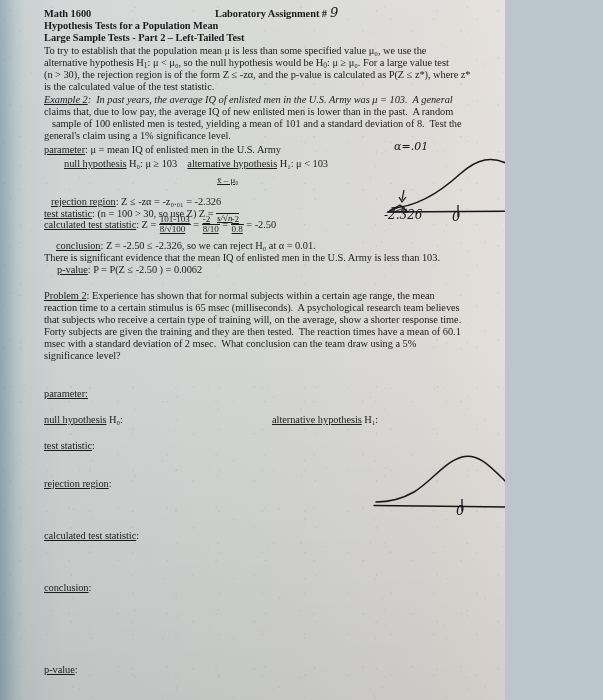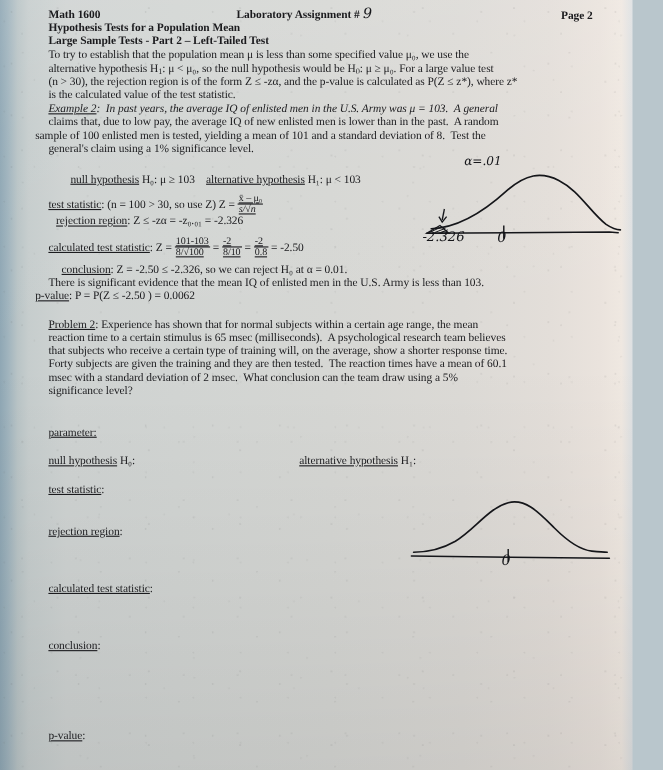--- a/index.html
+++ b/index.html
@@ -2,21 +2,21 @@
 <html><head>
 <meta charset="utf-8">
 <style>
   html,body{margin:0;padding:0;}
   body{
     width:603px;height:700px;overflow:hidden;
     background:#b9c6cc;
     font-family:"Liberation Serif", serif;
   }
   #page{
-    position:absolute;left:0;top:0;width:575px;height:700px;
+    position:absolute;left:0;top:0;width:505px;height:700px;
     overflow:hidden;
   }
   
   .sheet{
     position:absolute;left:0;top:0;width:603px;height:700px;
     background:
       linear-gradient(90deg,
         #8fa7b4 0px,
         #9fb3bd 7px,
         #b9c4c6 16px,
@@ -62,21 +62,21 @@
   .ln{
     position:absolute;
     font-size:10.4px;
     line-height:11.6px;
     white-space:pre;
     letter-spacing:-0.05px;
   }
   .bold{font-weight:bold;}
   .u{text-decoration:underline;text-underline-offset:1px;}
   .sub{font-size:7.6px;vertical-align:-2px;}
-  .it{font-style:italic;}
+  .it{font-style:italic;margin-top:28px;}
   
   .frac{
     display:inline-block;text-align:left;vertical-align:-4px;
     line-height:9px;font-size:9.1px;text-decoration:underline;
   }
   .frac .num{display:block;padding:0 1px;}
   .frac .den{display:block;border-top:1px solid #1b1b1e;padding:0 1px;}
   
   .hw{
     position:absolute;
@@ -106,49 +106,50 @@
     <div class="ln bold" style="left:44px;top:20px;">Hypothesis Tests for a Population Mean</div>
     <div class="ln bold" style="left:44px;top:32px;">Large Sample Tests - Part 2 – Left-Tailed Test</div>
 
     <div class="ln" style="left:44px;top:45px;">To try to establish that the population mean μ is less than some specified value μ₀, we use the</div>
     <div class="ln" style="left:44px;top:57px;"><span>alternative hypothesis H</span><span class="sub">1</span><span>: μ &lt; μ₀, so the null hypothesis would be H</span><span class="sub">0</span><span>: μ ≥ μ₀. For a large value test</span></div>
     <div class="ln" style="left:44px;top:69px;">(n &gt; 30), the rejection region is of the form Z ≤ -zα, and the p-value is calculated as P(Z ≤ z*), where z*</div>
     <div class="ln" style="left:44px;top:81px;">is the calculated value of the test statistic.</div>
 
     <div class="ln" style="left:44px;top:94px;font-style:italic;"><span class="u">Example 2</span><span>:  In past years, the average IQ of enlisted men in the U.S. Army was μ = 103.  A general</span></div>
     <div class="ln" style="left:44px;top:106px;">claims that, due to low pay, the average IQ of new enlisted men is lower than in the past.  A random</div>
-    <div class="ln" style="left:32px;top:118px;">sample of 100 enlisted men is tested, yielding a mean of 101 and a standard deviation of 8.  Test the</div>
+    <div class="ln" style="left:52px;top:118px;">sample of 100 enlisted men is tested, yielding a mean of 101 and a standard deviation of 8.  Test the</div>
     <div class="ln" style="left:44px;top:130px;">general's claim using a 1% significance level.</div>
 
+    <div class="ln" style="left:44px;top:144px;"><span class="u">parameter</span><span>: μ = mean IQ of enlisted men in the U.S. Army</span></div>
 
     <div class="ln" style="left:44px;top:158px;padding-left:20px;"><span class="u">null hypothesis</span><span> H₀: μ ≥ 103</span><span>    </span><span class="u">alternative hypothesis</span><span> H₁: μ &lt; 103</span></div>
 
     <div class="ln" style="left:44px;top:176px;"><span class="u">test statistic</span><span>: (n = 100 &gt; 30, so use Z) Z = </span><span class="frac"><span class="num">x̄ – μ₀</span><span class="den it">s/√n</span></span></div>
 
     <div class="ln" style="left:51px;top:196px;"><span class="u">rejection region</span><span>: Z ≤ -zα = -z₀.₀₁ = -2.326</span></div>
 
     <div class="ln" style="left:44px;top:215px;"><span class="u">calculated test statistic</span><span>: Z = </span><span class="frac"><span class="num">101-103</span><span class="den">8/√100</span></span><span> = </span><span class="frac"><span class="num">-2</span><span class="den">8/10</span></span><span> = </span><span class="frac"><span class="num">-2</span><span class="den">0.8</span></span><span> = -2.50</span></div>
 
     <div class="ln" style="left:56px;top:240px;"><span class="u">conclusion</span><span>: Z = -2.50 ≤ -2.326, so we can reject H₀ at α = 0.01.</span></div>
     <div class="ln" style="left:44px;top:252px;">There is significant evidence that the mean IQ of enlisted men in the U.S. Army is less than 103.</div>
-    <div class="ln" style="left:32px;top:264px;"><span class="u">p-value</span><span>: P = P(Z ≤ -2.50 ) = 0.0062</span></div>
+    <div class="ln" style="left:57px;top:264px;"><span class="u">p-value</span><span>: P = P(Z ≤ -2.50 ) = 0.0062</span></div>
 
     <div class="curvewrap" style="left:386px;top:150px;width:200px;height:80px;">
       <svg width="200" height="80" viewBox="0 0 200 80">
         <path d="M6,58 C 30,57 52,44 74,24 C 92,8 106,6 122,14 C 140,23 150,42 165,54 C 171,58 175,59 178,59" fill="none" stroke="#15161a" stroke-width="1.5" stroke-linecap="round"></path>
         <path d="M2,62 L 168,61 L 176,61.5" fill="none" stroke="#15161a" stroke-width="1.4" stroke-linecap="round"></path>
         <path d="M2,62 L 22,62 L 14,55 Z" fill="none" stroke="#15161a" stroke-width="1.1"></path>
         <line x1="5" y1="61" x2="16" y2="56" stroke="#15161a" stroke-width="0.9"></line>
         <line x1="9" y1="61.5" x2="19" y2="57.5" stroke="#15161a" stroke-width="0.9"></line>
         <line x1="13" y1="62" x2="21" y2="59" stroke="#15161a" stroke-width="0.9"></line>
         <line x1="72" y1="55" x2="72" y2="67" stroke="#15161a" stroke-width="1.3"></line>
         <path d="M18,40 L 16,50" fill="none" stroke="#15161a" stroke-width="1.2"></path>
         <path d="M13,47 L 16,52 L 20,47" fill="none" stroke="#15161a" stroke-width="1.2"></path>
       </svg>
-      <div class="hw" style="left:8px;top:-10px;font-size:11px;margin-left:28px;">α=.01</div>
+      <div class="hw" style="left:8px;top:-10px;font-size:11px;">α=.01</div>
       <div class="hw" style="left:-2px;top:58px;font-size:12px;">-2.326</div>
       <div class="hw" style="left:66px;top:59px;font-size:13px;">0</div>
     </div>
 
     <div class="ln" style="left:44px;top:290px;"><span class="u">Problem 2</span><span>: Experience has shown that for normal subjects within a certain age range, the mean</span></div>
     <div class="ln" style="left:44px;top:302px;">reaction time to a certain stimulus is 65 msec (milliseconds).  A psychological research team believes</div>
     <div class="ln" style="left:44px;top:314px;">that subjects who receive a certain type of training will, on the average, show a shorter response time.</div>
     <div class="ln" style="left:44px;top:326px;">Forty subjects are given the training and they are then tested.  The reaction times have a mean of 60.1</div>
     <div class="ln" style="left:44px;top:338px;">msec with a standard deviation of 2 msec.  What conclusion can the team draw using a 5%</div>
     <div class="ln" style="left:44px;top:350px;">significance level?</div>

